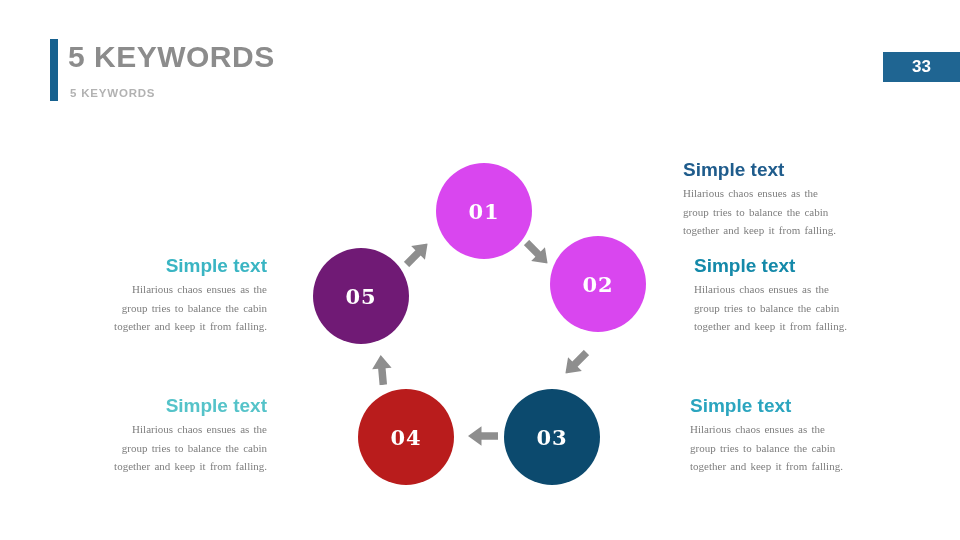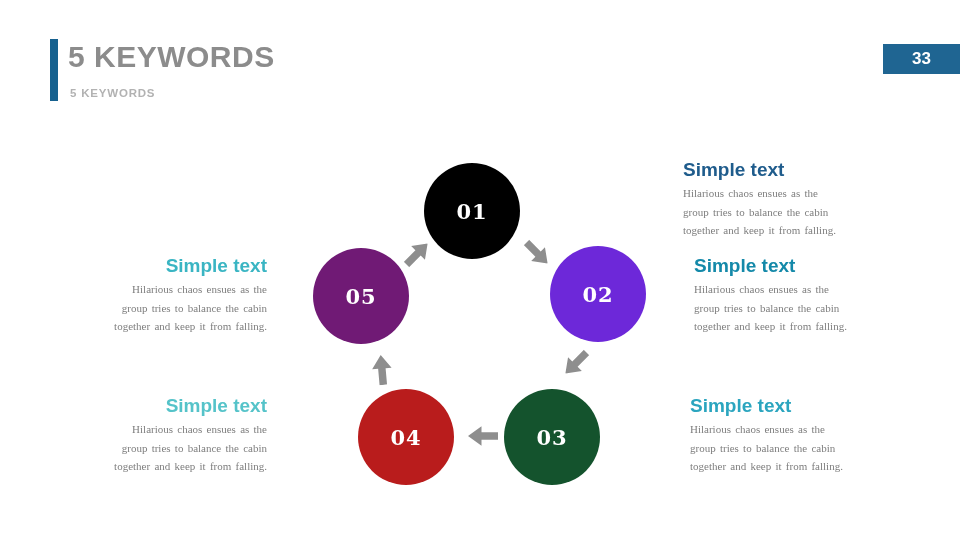--- a/index.html
+++ b/index.html
@@ -2,21 +2,21 @@
 <html><head>
 <meta charset="utf-8">
 <style>
   html,body{margin:0;padding:0;background:#fff;}
   .slide{position:relative;width:960px;height:504px;background:#ffffff;overflow:hidden;
          font-family:"Liberation Sans",sans-serif;}
   
   .accent-bar{position:absolute;left:50px;top:39px;width:8px;height:62px;}
   .title{position:absolute;left:68px;top:40px;font-size:30px;font-weight:700;letter-spacing:0.5px;}
   .subtitle{position:absolute;left:70px;top:87px;font-size:11.5px;font-weight:700;letter-spacing:0.8px;}
-  .page-badge{position:absolute;left:883px;top:44px;width:77px;height:30px;
+  .page-badge{position:absolute;left:883px;top:52px;width:77px;height:30px;
               text-align:center;line-height:30px;font-size:17px;font-weight:700;}
   
   .circle{position:absolute;width:96px;height:96px;border-radius:50%;
           display:flex;align-items:center;justify-content:center;}
   .circle .num{color:#ffffff;font-family:"DejaVu Serif",serif;font-weight:700;
                font-size:21px;letter-spacing:1px;}
   
   .arrow{position:absolute;width:30px;height:24px;}
   .arrow svg{display:block;width:100%;height:100%;}
   
@@ -30,27 +30,27 @@
 </head>
 <body>
 
 <div class="slide">
 
   <div class="accent-bar" style="background-color: rgb(22, 97, 143);"></div>
   <div class="title" style="color: rgb(140, 140, 140);">5 KEYWORDS</div>
   <div class="subtitle" style="color: rgb(178, 178, 178);">5 KEYWORDS</div>
   <div class="page-badge" style="background-color: rgb(31, 101, 146); color: rgb(255, 255, 255);">33</div>
 
-  <div class="circle" style="left: 424px; top: 163px; background-color: #000000;">
+  <div class="circle" style="left: 436px; top: 163px; background-color: #d946ef;">
     <span class="num">01</span>
   </div>
-  <div class="circle" style="left: 550px; top: 246px; background-color: #6d28d9;">
+  <div class="circle" style="left: 550px; top: 236px; background-color: #d946ef;">
     <span class="num">02</span>
   </div>
-  <div class="circle" style="left: 504px; top: 389px; background-color: #14532d;">
+  <div class="circle" style="left: 504px; top: 389px; background-color: #0c4a6e;">
     <span class="num">03</span>
   </div>
   <div class="circle" style="left: 358px; top: 389px; background-color: #b91c1c;">
     <span class="num">04</span>
   </div>
   <div class="circle" style="left: 313px; top: 248px; background-color: #701a75;">
     <span class="num">05</span>
   </div>
 
   <div class="arrow" style="left: 402px; top: 242px; transform: rotate(-45deg); color: rgb(142, 142, 142);">

